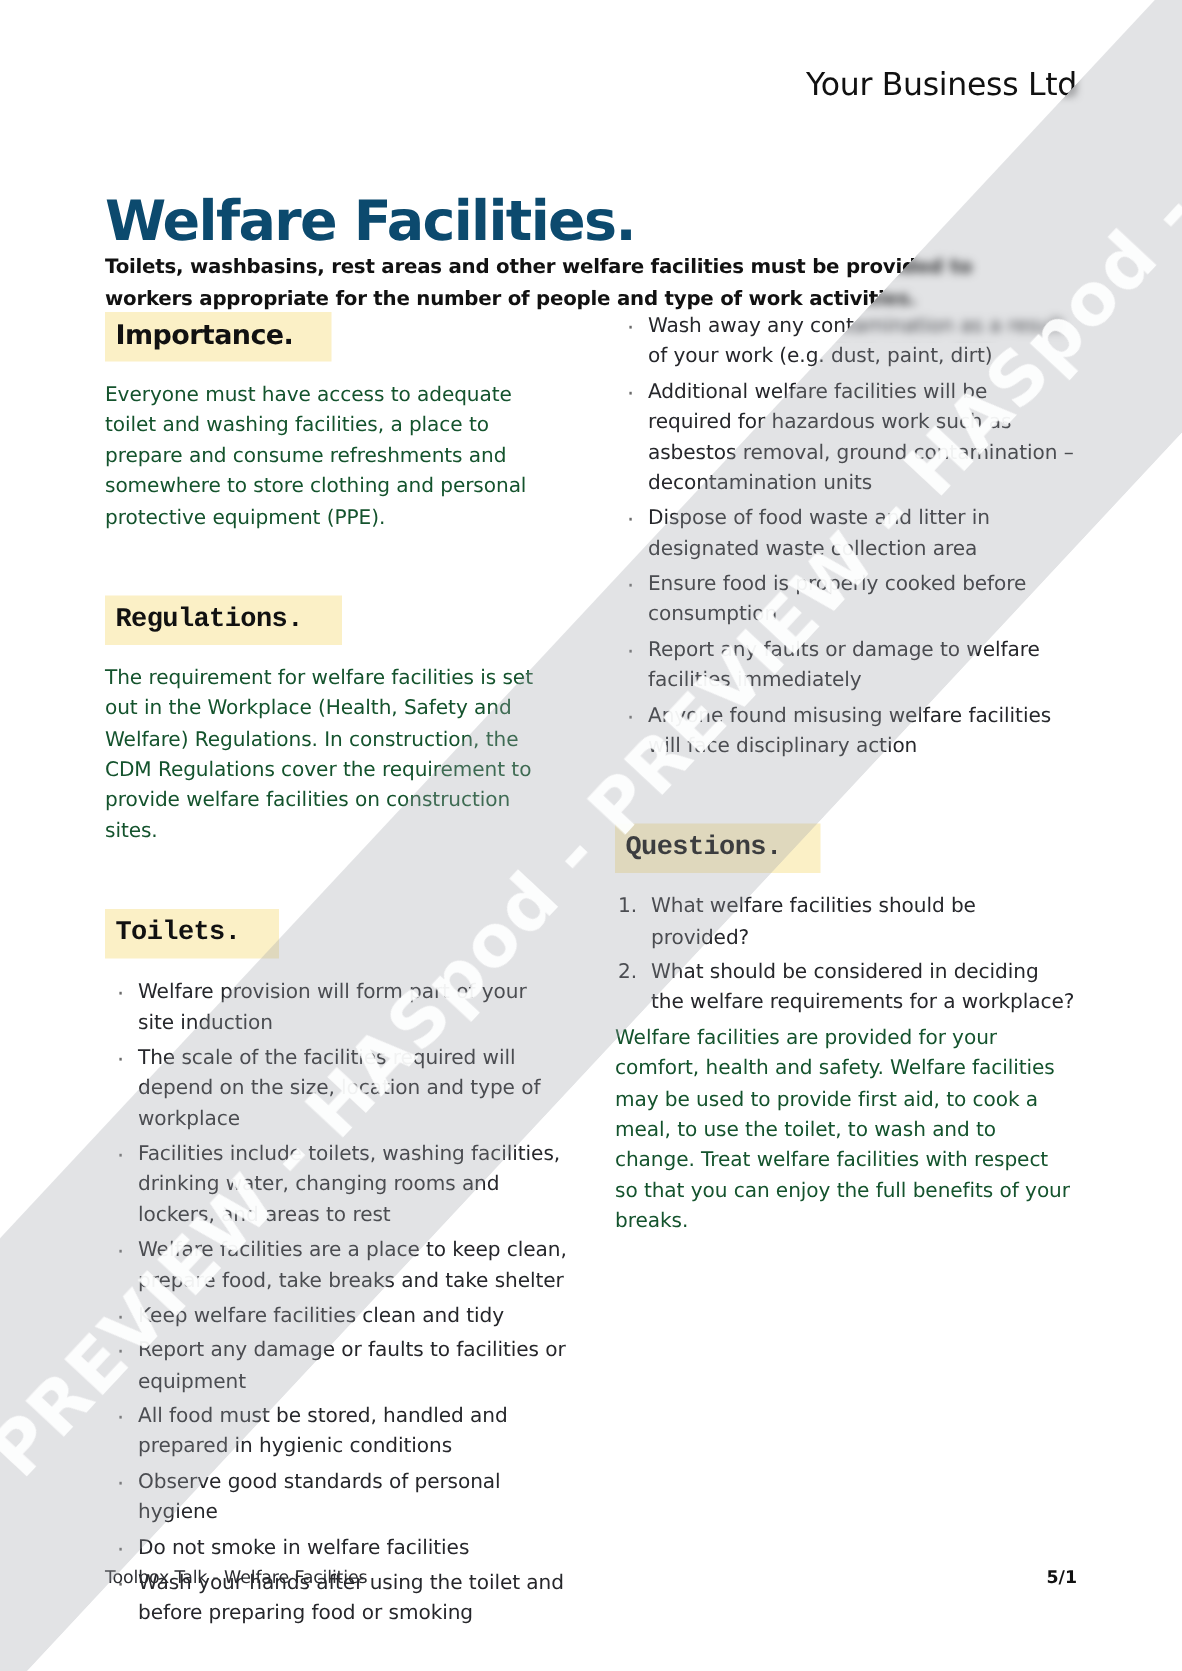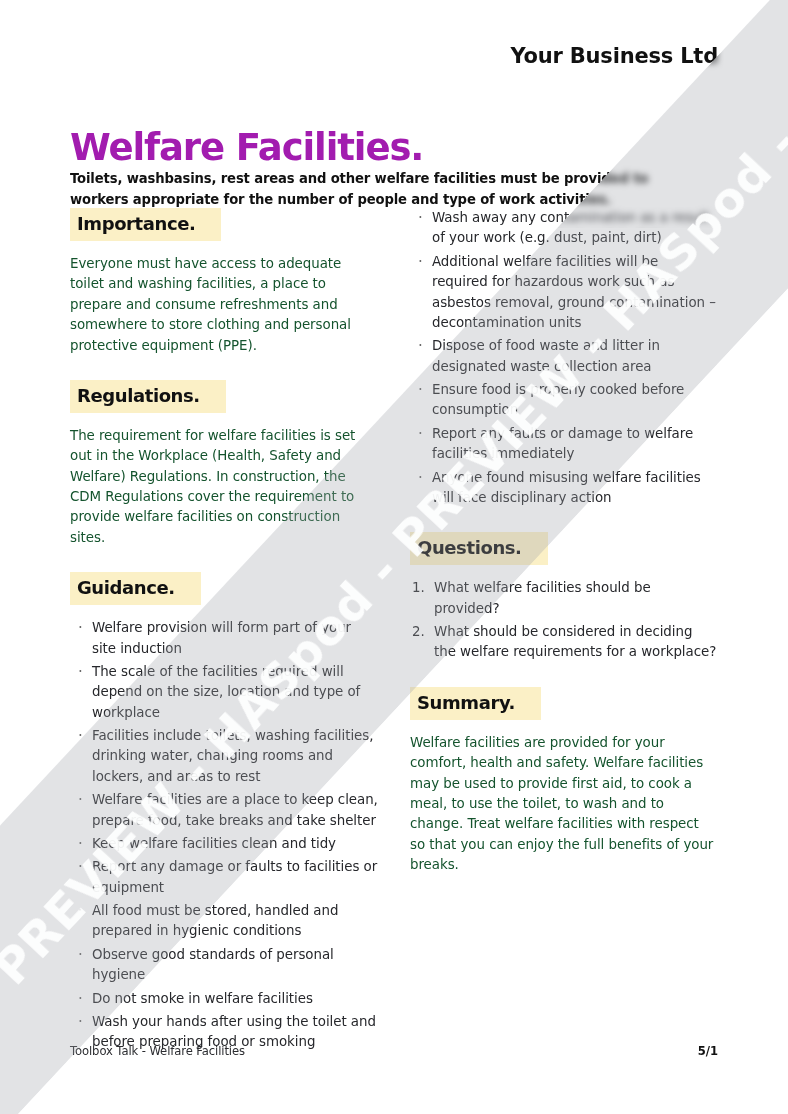--- a/index.html
+++ b/index.html
@@ -23,33 +23,33 @@
   
   .brand-bar {
     position: absolute;
     top: 44px;
     left: 70px;
     right: 70px;
     text-align: right;
   }
   .brand-name {
     font-size: 21px;
-    font-weight: bold;
+    font-weight: normal;
     color: #111111;
     letter-spacing: -0.2px;
     text-align: right;
   }
 
   .doc-title {
     position: absolute;
     top: 104px;
     left: 70px;
     font-size: 37px;
     font-weight: bold;
-    color: #a21caf;
+    color: #0c4a6e;
     letter-spacing: -1.1px;
     line-height: 1.05;
   }
 
   .doc-subtitle {
     position: absolute;
     top: 156px;
     left: 70px;
     width: 640px;
     font-size: 13.2px;
@@ -81,21 +81,21 @@
   .section-head .hl {
     display: inline-block;
     font-size: 18px;
     line-height: 1.0;
     font-weight: bold;
     color: #111111;
     background: #FBF0C6;
     padding: 7px 26px 8px 7px;
     letter-spacing: -0.4px;
   }
-  .section-head.spaced { margin-top: 24px; }
+  .section-head.spaced { margin-top: 41px; font-family: Liberation Mono, monospace; }
 
   
   .para {
     margin: 0 0 4px 0;
     font-size: 13.4px;
     line-height: 1.52;
     color: #14532d;
     letter-spacing: -0.05px;
   }
 
@@ -214,21 +214,21 @@
         <span class="hl">Importance.</span>
       </div>
       <p class="para">Everyone must have access to adequate toilet and washing facilities, a place to prepare and consume refreshments and somewhere to store clothing and personal protective equipment (PPE).</p>
 
       <div class="section-head spaced">
         <span class="hl">Regulations.</span>
       </div>
       <p class="para">The requirement for welfare facilities is set out in the Workplace (Health, Safety and Welfare) Regulations. In construction, the CDM Regulations cover the requirement to provide welfare facilities on construction sites.</p>
 
       <div class="section-head spaced">
-        <span class="hl">Guidance.</span>
+        <span class="hl">Toilets.</span>
       </div>
       <ul class="bullets">
         <li>Welfare provision will form part of your site induction</li>
         <li>The scale of the facilities required will depend on the size, location and type of workplace</li>
         <li>Facilities include toilets, washing facilities, drinking water, changing rooms and lockers, and areas to rest</li>
         <li>Welfare facilities are a place to keep clean, prepare food, take breaks and take shelter</li>
         <li>Keep welfare facilities clean and tidy</li>
         <li>Report any damage or faults to facilities or equipment</li>
         <li>All food must be stored, handled and prepared in hygienic conditions</li>
         <li>Observe good standards of personal hygiene</li>
@@ -249,23 +249,20 @@
       </ul>
 
       <div class="section-head spaced">
         <span class="hl">Questions.</span>
       </div>
       <ol class="numbers">
         <li>What welfare facilities should be provided?</li>
         <li>What should be considered in deciding the welfare requirements for a workplace?</li>
       </ol>
 
-      <div class="section-head spaced">
-        <span class="hl">Summary.</span>
-      </div>
       <p class="para">Welfare facilities are provided for your comfort, health and safety. Welfare facilities may be used to provide first aid, to cook a meal, to use the toilet, to wash and to change. Treat welfare facilities with respect so that you can enjoy the full benefits of your breaks.</p>
     </div>
   </div>
 
   <div class="footer">
     <span class="footer-left">Toolbox Talk - Welfare Facilities</span>
     <span class="footer-right">5/1</span>
   </div>
 
   <div class="watermark">

